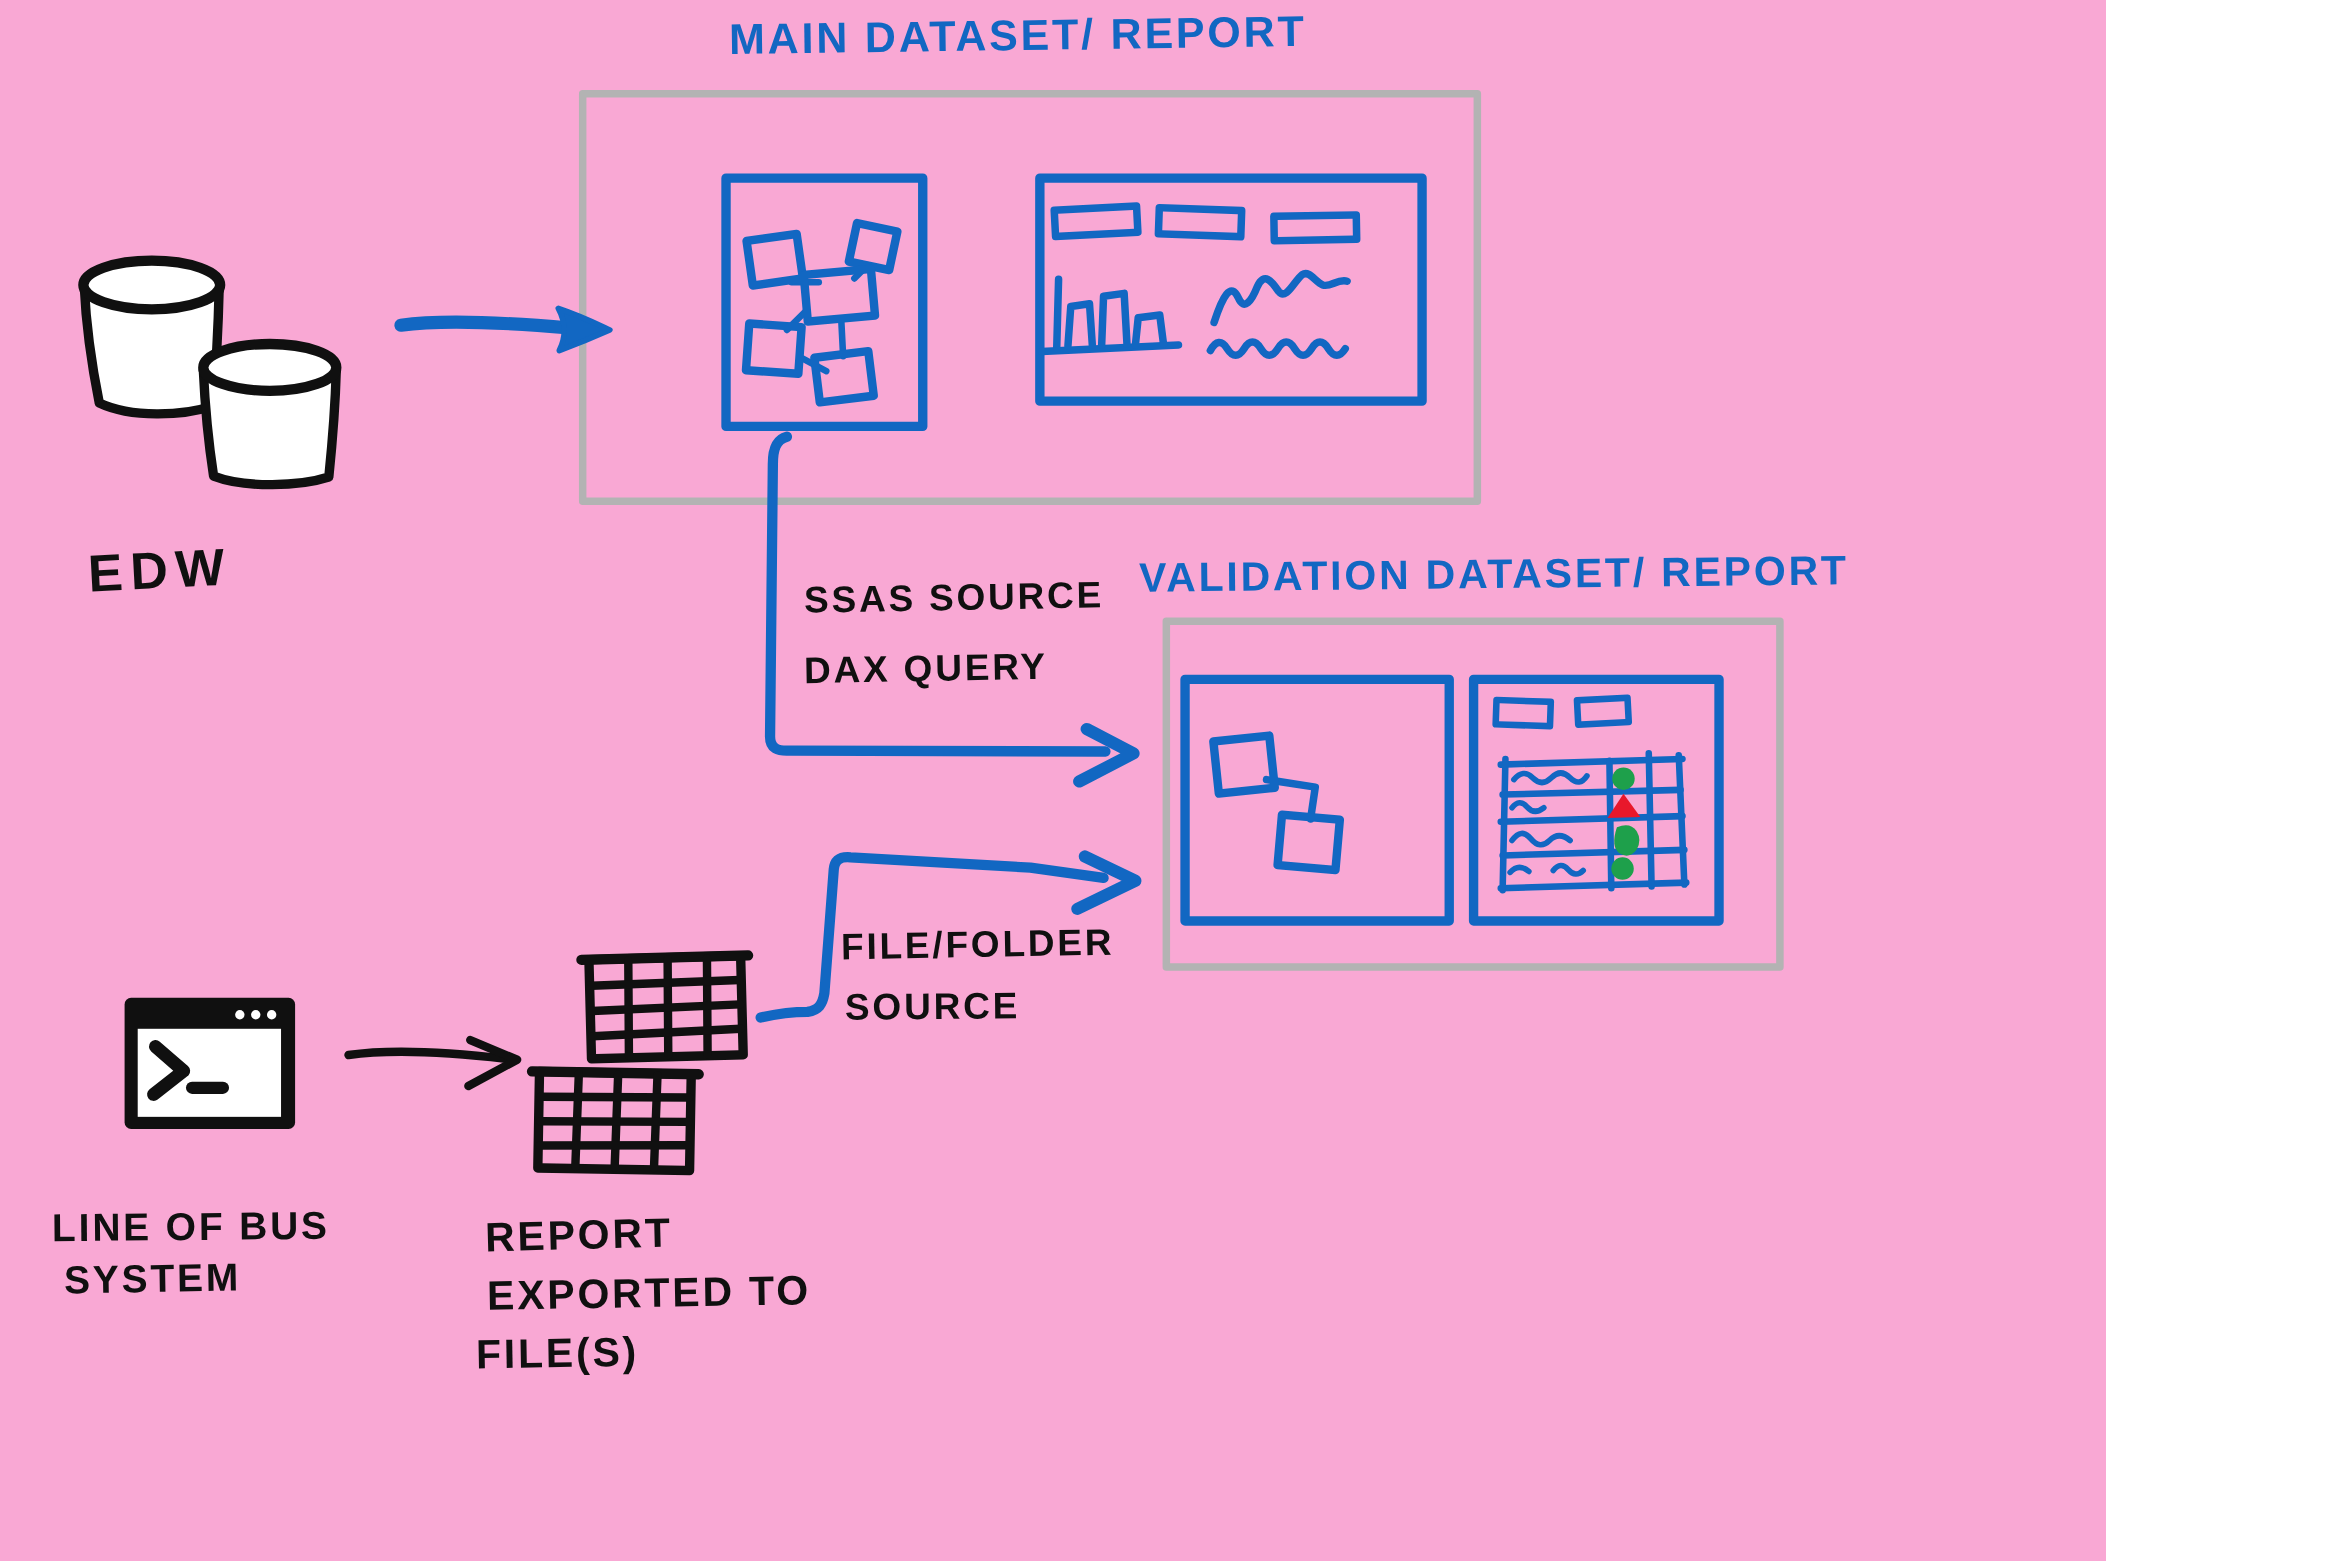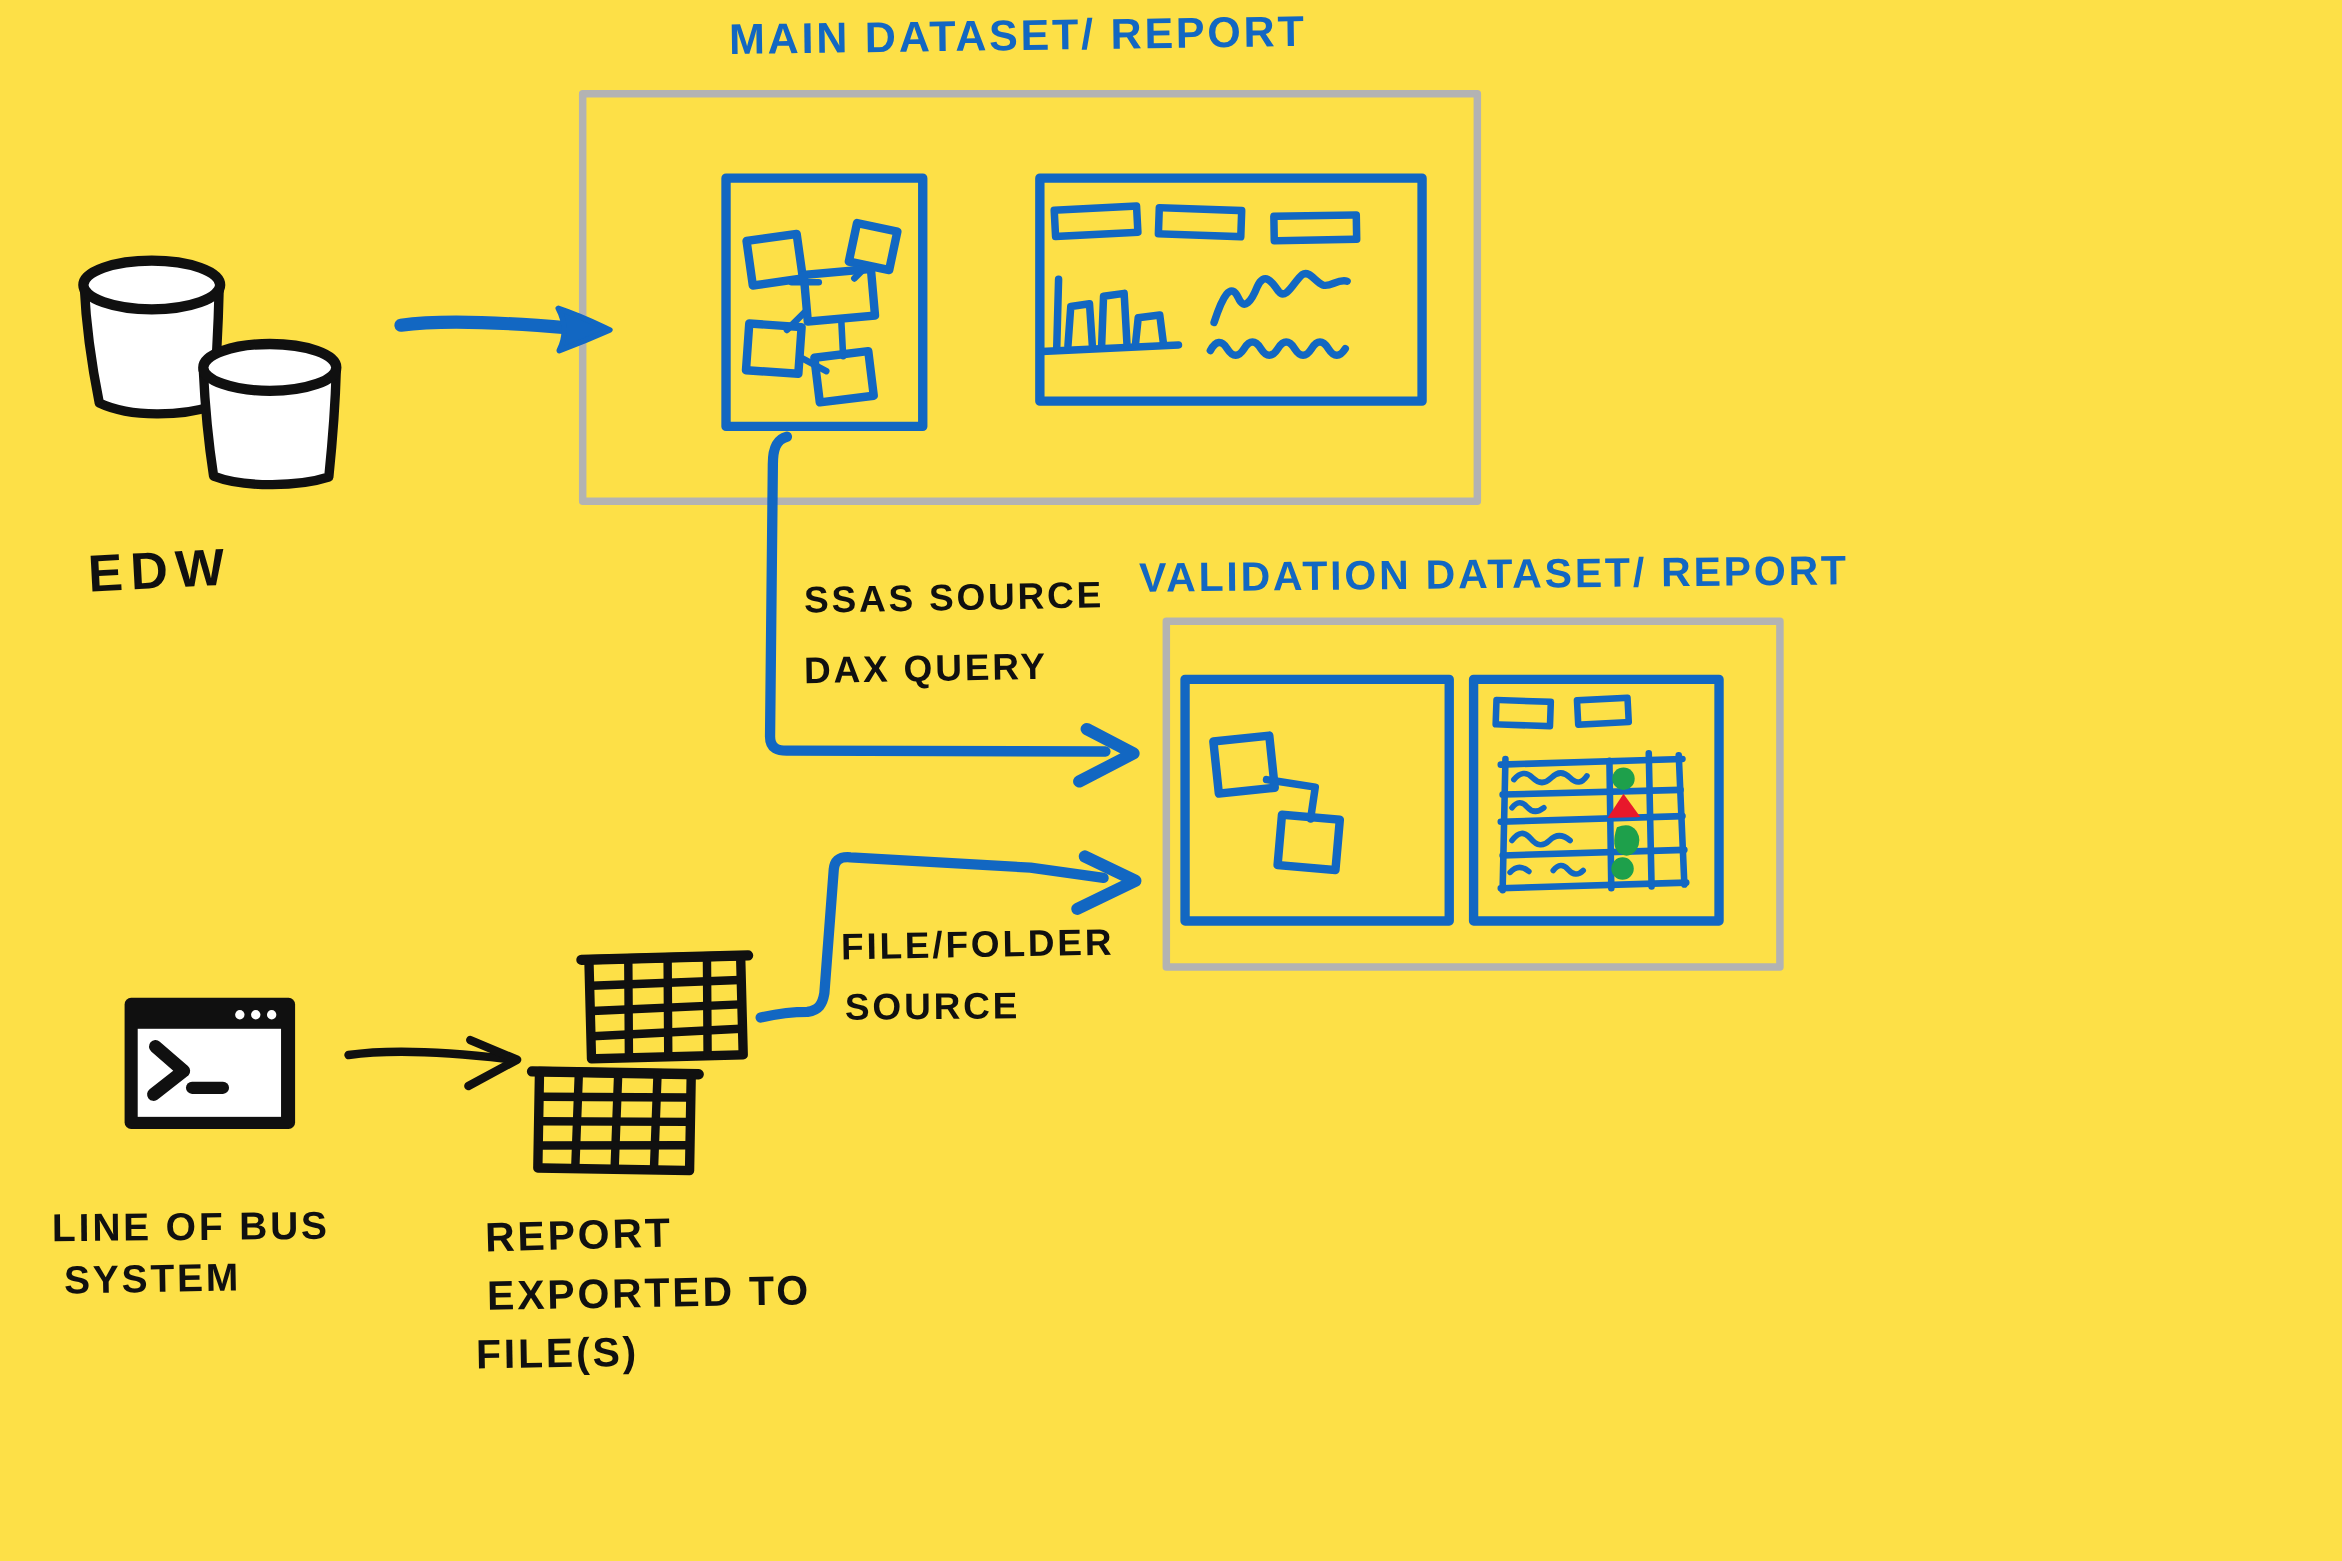--- a/index.html
+++ b/index.html
@@ -3,21 +3,21 @@
 <meta charset="utf-8">
 <style>
   :root{
     --ink-blue:#1267c2;
     --ink-black:#101010;
     --frame-gray:#b3b3b3;
     --status-green:#1ea04b;
     --status-red:#e8182b;
   }
   html,body{margin:0;padding:0;background:#fff;}
-  #canvas{position:relative;width:2342px;height:1562px;background:#fde047;overflow:hidden;
+  #canvas{position:relative;width:2106px;height:1562px;background:#f9a8d4;overflow:hidden;
           font-family:"Liberation Sans",sans-serif;}
   svg{position:absolute;left:0;top:0;}
   svg *{stroke-linecap:round;stroke-linejoin:round;}
   .nf{fill:none}
   .s-blue{stroke:var(--ink-blue)}
   .s-black{stroke:var(--ink-black)}
   .s-gray{stroke:var(--frame-gray)}
   .f-white{fill:#ffffff}
   .f-blue{fill:var(--ink-blue)}
   .f-green{fill:var(--status-green)}

